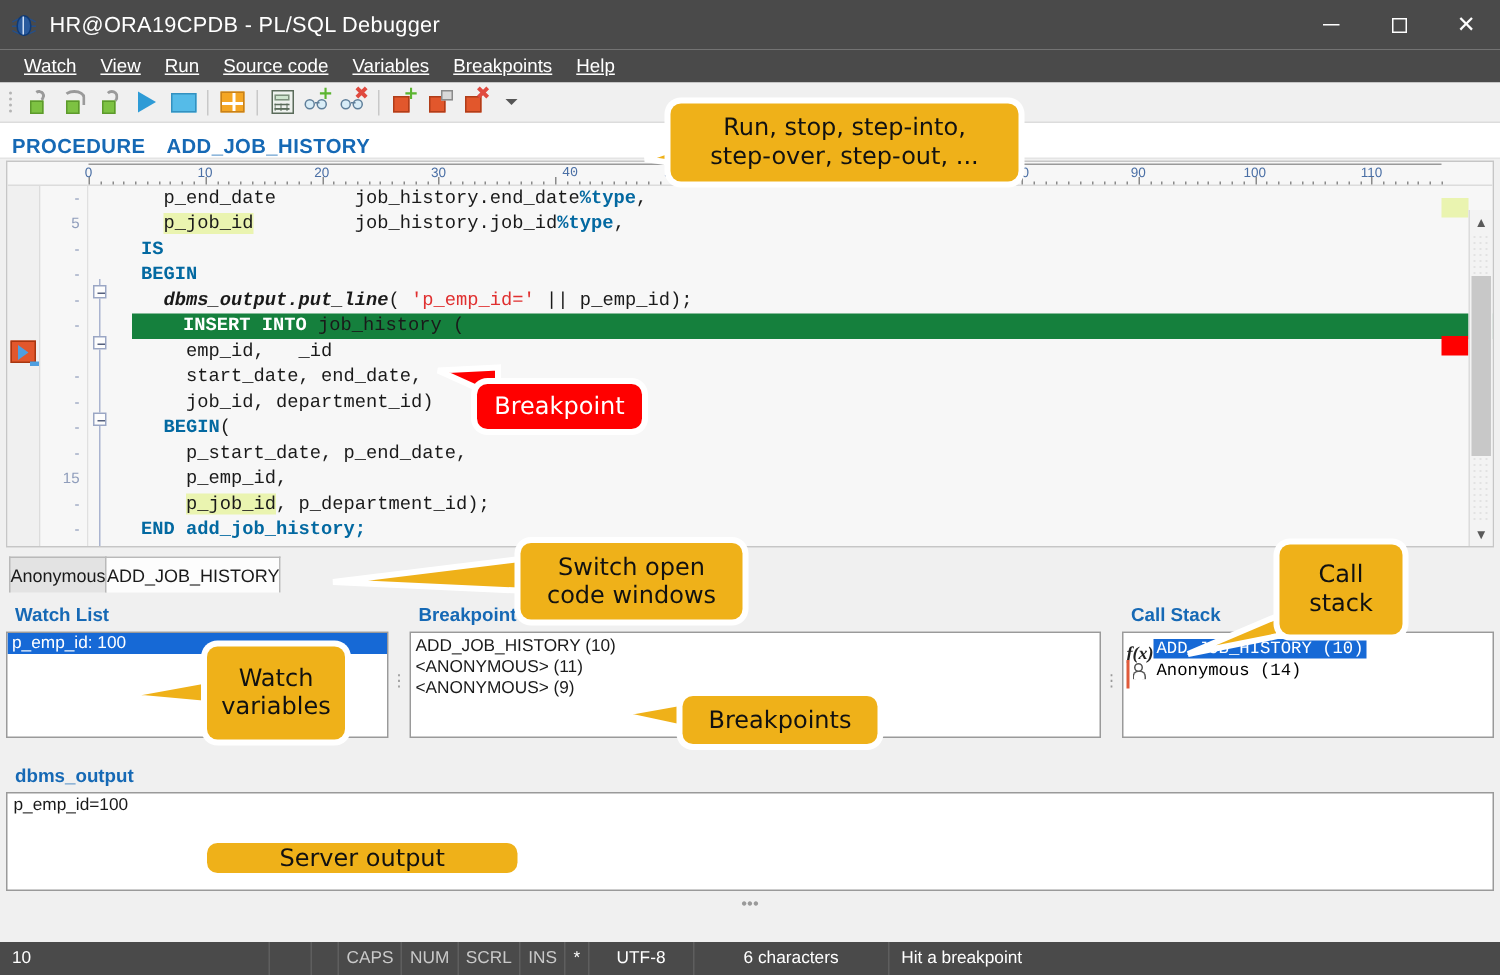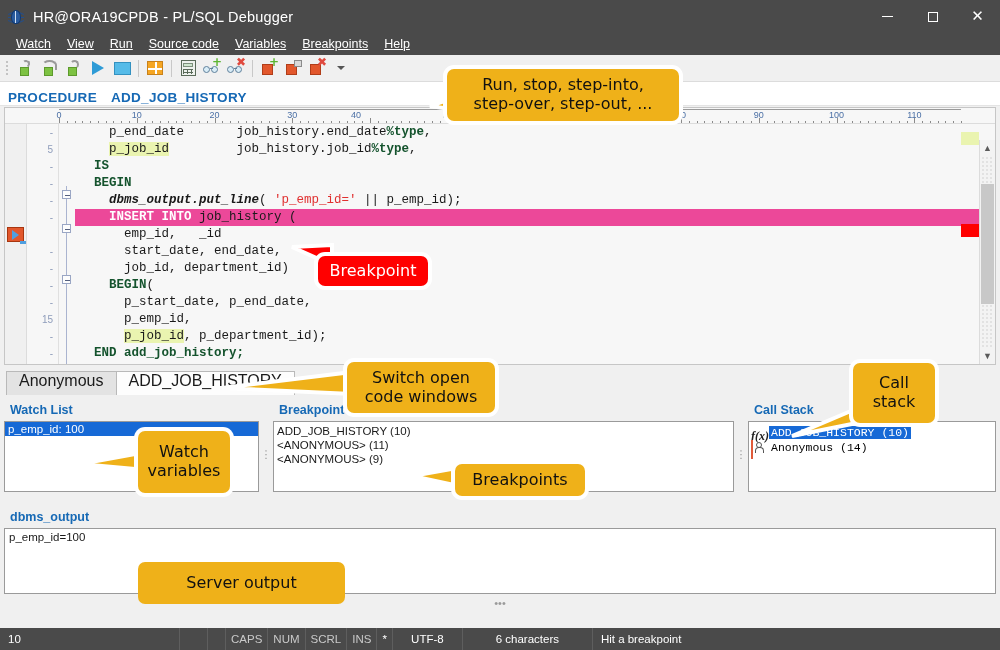--- a/index.html
+++ b/index.html
@@ -127,22 +127,22 @@
   .fold-gutter { width:16px; flex:0 0 16px; background:#f7f7f7; position:relative;}
   .code-lines { flex:1 1 auto; position:relative; background:#f7f7f7; overflow:hidden;}
   .ln {
     font-size:10px; color:#8f9dbb; text-align:right; padding-right:5px; height:17px; line-height:17px;
     font-family:"Liberation Sans",sans-serif;
   }
   .code {
     font-family:"Liberation Mono","DejaVu Sans Mono",monospace; font-size:12.5px;
     white-space:pre; height:17px; line-height:17px; padding-left:4px; color:#1a1a1a;
   }
-  .code.hl-red { background:#ec4899; }
-  .k { color:#14532d; font-weight:bold; }
+  .code.hl-red { background:#15803d;margin-left:13px; }
+  .k { color:#0369a1; font-weight:bold; }
   .str { color:#e03030; }
   .ital { font-style:italic; font-weight:bold; }
   .hl-yellow { background:#eaf4b0; }
   .w { color:#ffffff; font-weight:bold; }
   .onred { color:#1a1a1a; }
 
   .fold-box {
     position:absolute; left:3px; width:9px; height:9px; border:1px solid #9aa6c4; background:#fdfdfd;
   }
   .fold-box:after{content:"";position:absolute;left:1.5px;top:3.5px;width:5px;height:1px;background:#55607e;}
@@ -168,22 +168,22 @@
      background-image: radial-gradient(#e2e2e2 1px, transparent 1px); background-size:4px 4px;}
   .red-mark { position:absolute; right:16px; width:18px; height:13px; background:#ff0000; }
   .yel-mark { position:absolute; right:16px; width:18px; height:13px; background:#eaf4b0; }
 
   .split-dots-v { position:absolute; right:-8px; top:50%; transform:translateY(-50%);
      color:#9a9a9a; font-size:10px; letter-spacing:0; line-height:4px; }
 
   
   .tabs { height: 28px; flex:0 0 28px; display:flex; align-items:flex-end; padding-left:6px; margin-top:2px;}
   .tab {
-    height: 24px; padding: 0 12px; display:flex; align-items:flex-start;
-    font-size:16px; color:#1a1a1a; border:1px solid #b9b9b9; background:#fdfdfd;
+    height: 24px; padding: 0 0; display:flex; align-items:center;
+    font-size:12px; color:#1a1a1a; border:1px solid #b9b9b9; background:#fdfdfd;
     border-bottom:none; margin-right:-1px;
   }
   .tab.active { background:#e3e3e3; }
 
   
   .panels {
     display:flex; flex:0 0 97px; height:97px; padding: 6px 4px 0 4px; gap:0;
   }
   .panel { position:relative; display:flex; flex-direction:column; }
   .panel-title {
@@ -494,21 +494,21 @@
           <div class="tick" style="left: 863.121px;"></div>
           <div class="tick" style="left: 870.897px;"></div>
           <div class="tick" style="left: 878.672px;"></div>
           <div class="tick" style="left: 886.448px;"></div>
           <div class="tick" style="left: 894.224px;"></div>
           <div class="tick" style="left: 902px;"></div>
           <div class="lbl" style="left: 0px;">0</div>
           <div class="lbl" style="left: 77.7586px;">10</div>
           <div class="lbl" style="left: 155.517px;">20</div>
           <div class="lbl" style="left: 233.276px;">30</div>
-          <div class="lbl" style="left: 297px;">40</div>
+          <div class="lbl" style="left: 321px; font-family: Liberation Mono, monospace;">40</div>
           <div class="lbl" style="left: 388.793px;">50</div>
           <div class="lbl" style="left: 466.552px;">60</div>
           <div class="lbl" style="left: 544.31px;">70</div>
           <div class="lbl" style="left: 622.069px;">80</div>
           <div class="lbl" style="left: 699.828px;">90</div>
           <div class="lbl" style="left: 777.586px;">100</div>
           <div class="lbl" style="left: 855.345px;">110</div>
         </div>
     </div>
 
@@ -701,17 +701,17 @@
 
   <div class="tail" style="left:412px;top:464px">
     <svg width="60" height="32">
         <polygon points="56,2 0,12 56,24" fill="#efb119" stroke="#ffffff" stroke-width="4"></polygon>
       </svg>
   </div>
   <div class="callout" id="co-bps" style="left:455px;top:464px;width:130px;height:32px">
     <span>Breakpoints</span>
   </div>
 
-  <div class="callout" id="co-out" style="left:138px;top:562px;width:207px;height:42px;box-shadow:none">
+  <div class="callout" id="co-out" style="left:138px;top:562px;width:207px;height:20px;box-shadow:none">
     <span>Server output</span>
   </div>
 
 </div>
 
 </body></html>

